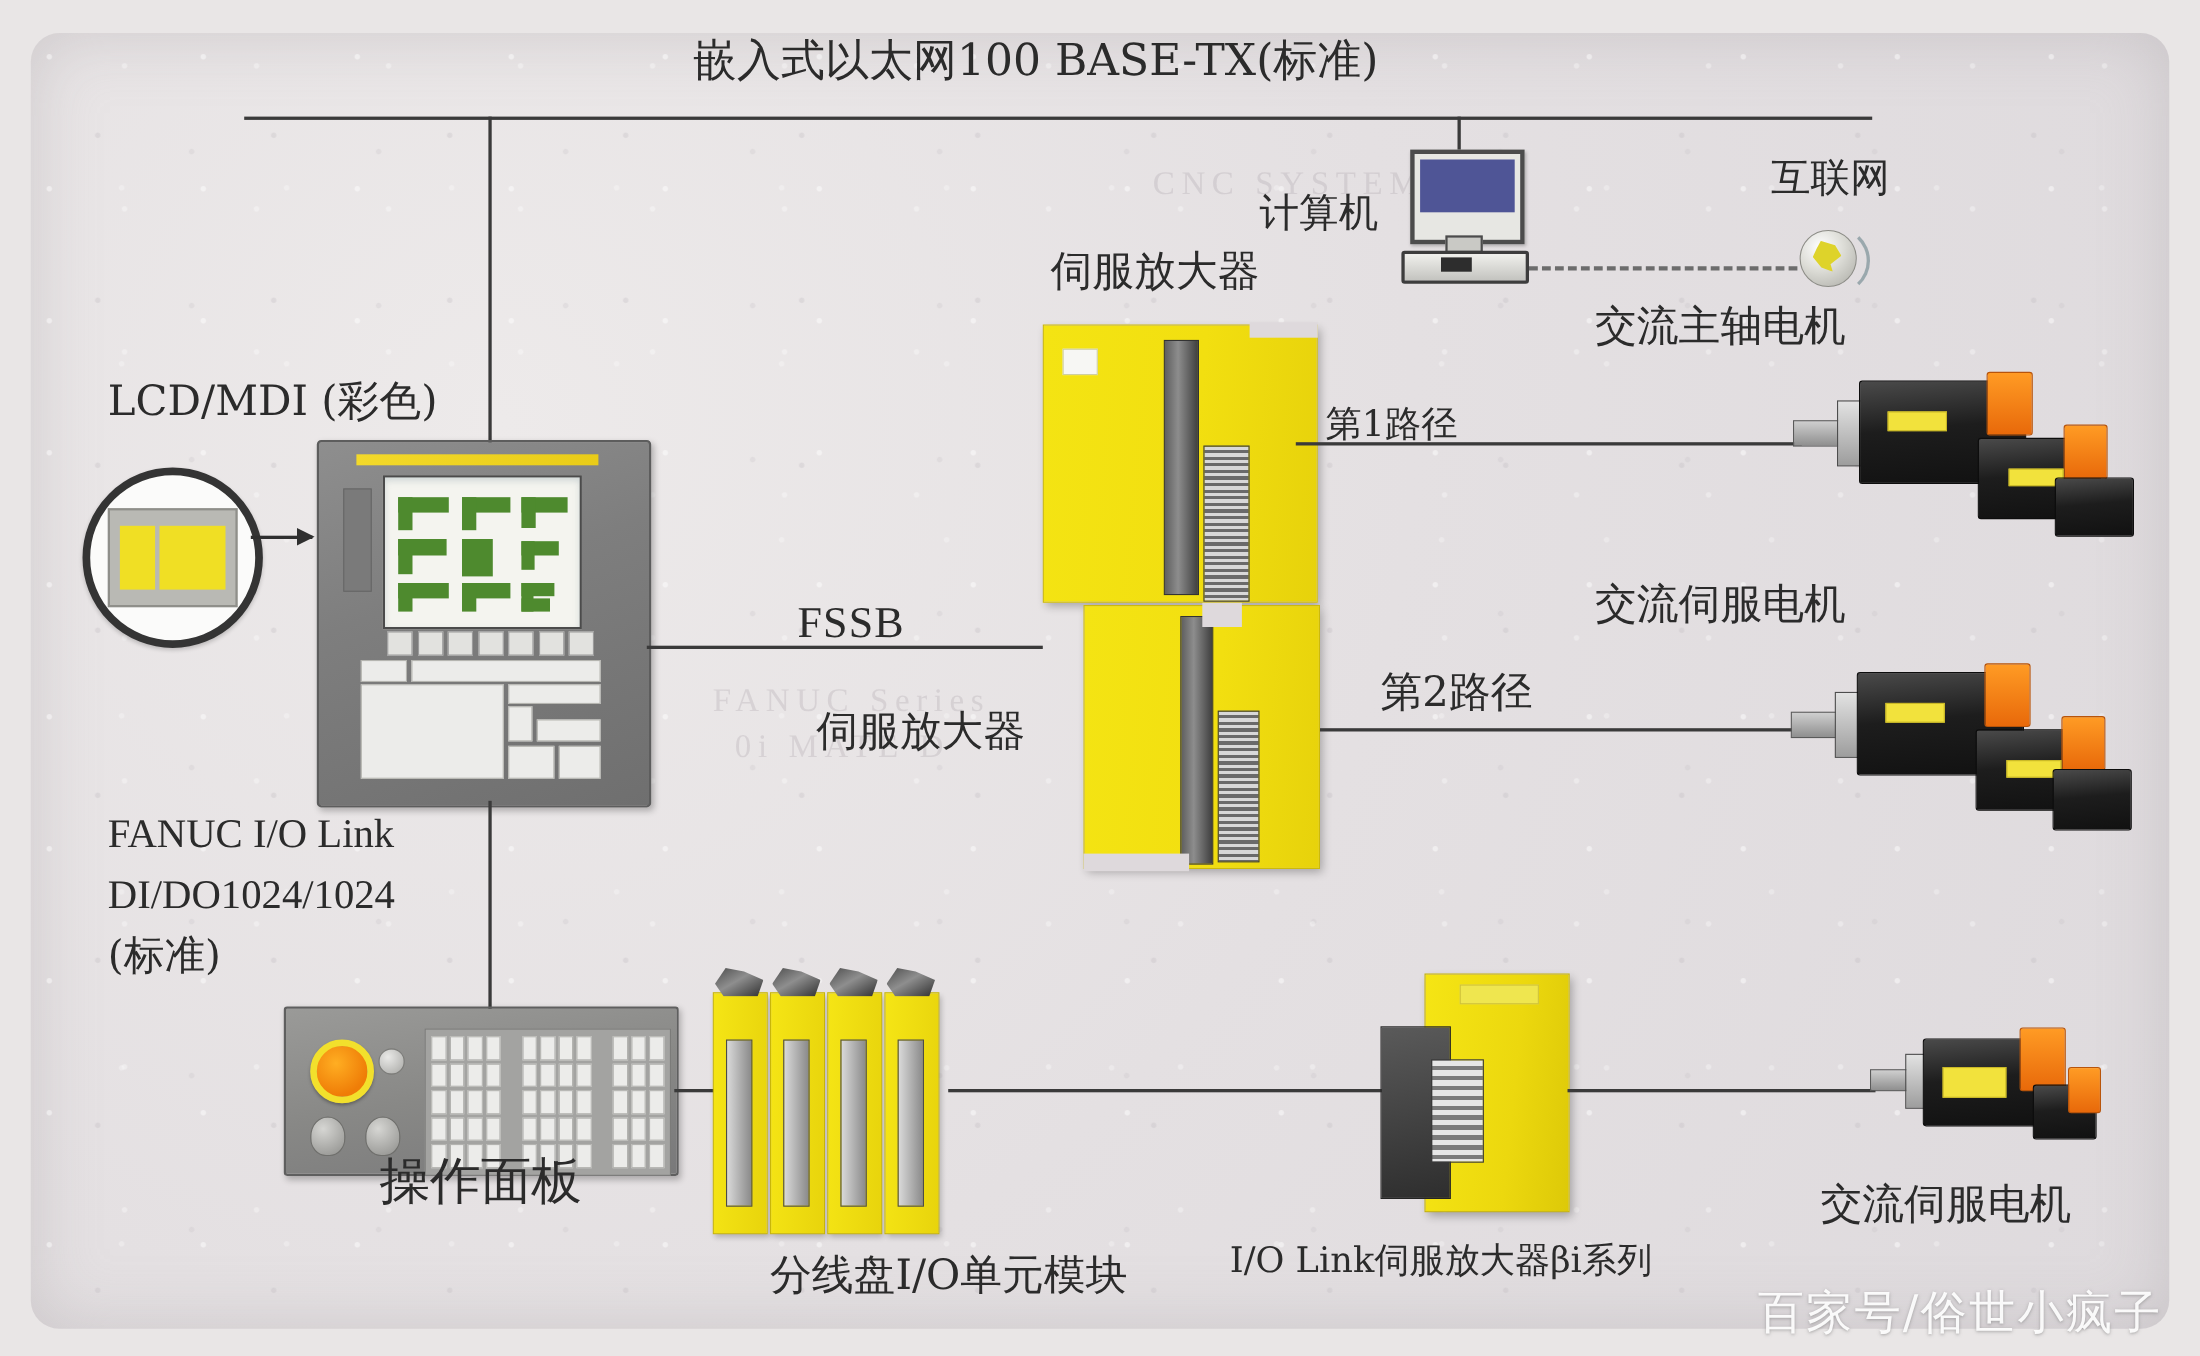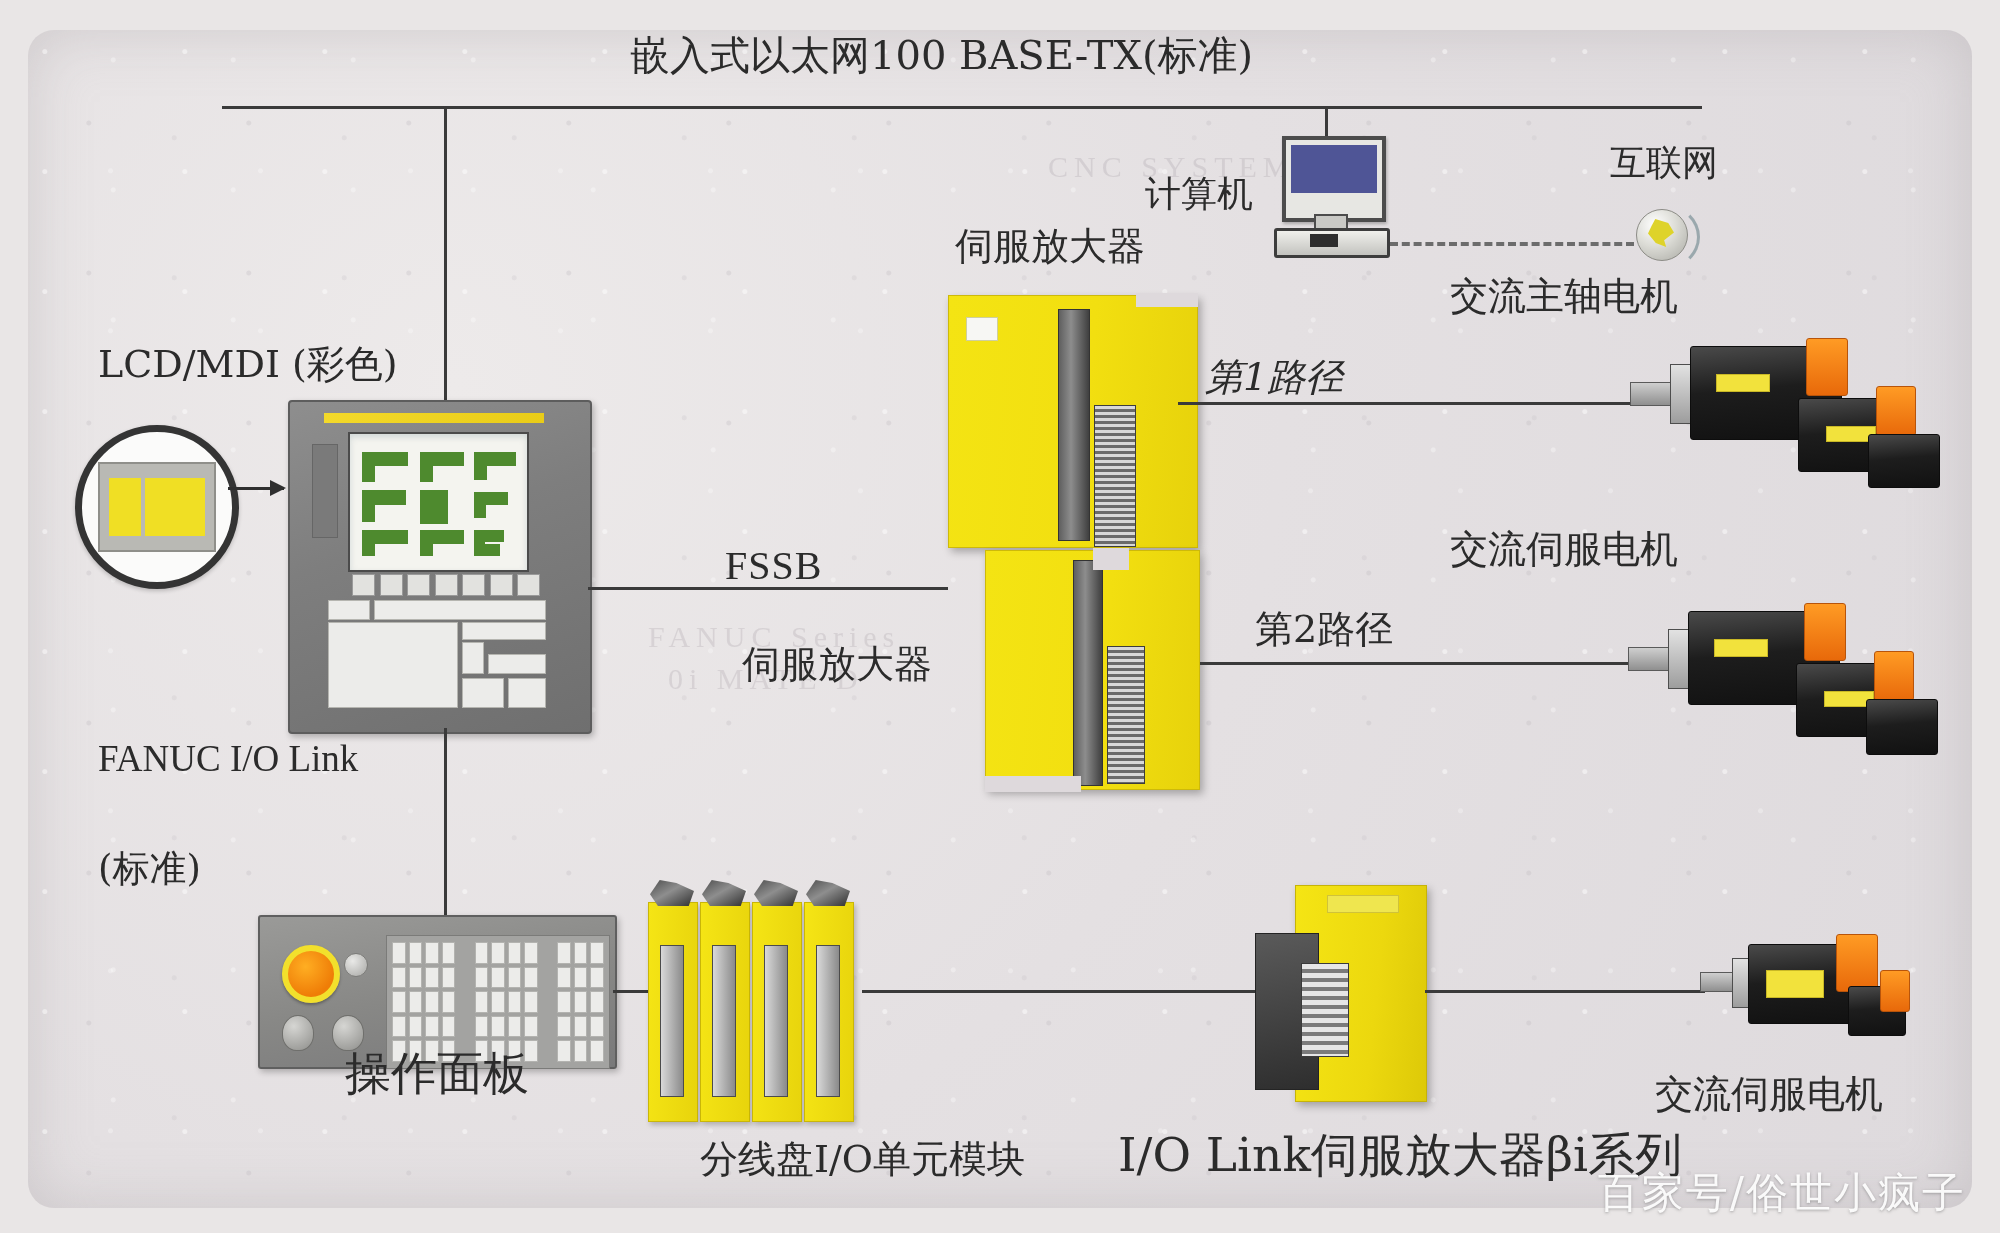--- a/index.html
+++ b/index.html
@@ -265,20 +265,21 @@
       <div class="blk" style="left:0;top:22px;width:128px;height:84px;"></div>
       <div class="blk" style="left:134px;top:22px;width:82px;height:16px;"></div>
       <div class="blk" style="left:134px;top:42px;width:20px;height:30px;"></div>
       <div class="blk" style="left:160px;top:54px;width:56px;height:18px;"></div>
       <div class="blk" style="left:134px;top:78px;width:40px;height:28px;"></div>
       <div class="blk" style="left:180px;top:78px;width:36px;height:28px;"></div>
     </div>
   </div>
 
   <div class="lbl" style="left:98px;top:735px;font-size:37px;">FANUC I/O Link</div>
+  <div class="lbl" style="left:98px;top:790px;font-size:37px;">DI/DO1024/1024</div>
   <div class="lbl cjk" style="left:98px;top:845px;font-size:37px;">(标准)</div>
 
   <div class="line vline" style="left:444px;top:728px;height:190px;"></div>
 
   <div class="oppanel">
     <div class="estop"></div>
     <div class="smallknob"></div>
     <div class="knob" style="left:22px;top:98px;"></div>
     <div class="knob" style="left:72px;top:98px;"></div>
     <div class="keymat">
@@ -371,21 +372,21 @@
 
   <div class="lbl cjk" style="left:742px;top:640px;font-size:38px;">伺服放大器</div>
   <div class="amp" style="left:985px;top:550px;width:215px;height:240px;">
     <div class="body"></div>
     <div class="conn" style="left:88px;top:10px;width:28px;height:224px;"></div>
     <div class="ribs" style="left:122px;top:96px;width:36px;height:136px;"></div>
     <div class="notch" style="left:108px;top:-2px;width:36px;height:22px;"></div>
     <div class="notch" style="left:0;top:226px;width:96px;height:16px;"></div>
   </div>
 
-  <div class="lbl cjk" style="left:1205px;top:353px;font-size:38px;font-style:italic;">第1路径</div>
+  <div class="lbl cjk" style="left:1205px;top:364px;font-size:33px;">第1路径</div>
   <div class="line hline" style="left:1178px;top:402px;width:460px;"></div>
 
   <div class="lbl cjk" style="left:1255px;top:605px;font-size:38px;">第2路径</div>
   <div class="line hline" style="left:1200px;top:662px;width:440px;"></div>
 
   <div class="lbl cjk" style="left:1450px;top:272px;font-size:38px;">交流主轴电机</div>
 
   <div class="motor" style="left:1630px;top:330px;width:330px;height:170px;">
     <div class="shaft" style="left:0;top:52px;width:44px;height:22px;"></div>
     <div class="flange" style="left:40px;top:34px;width:22px;height:58px;"></div>
@@ -433,21 +434,21 @@
   <div class="lbl cjk" style="left:700px;top:1135px;font-size:38px;">分线盘I/O单元模块</div>
 
   <div class="line hline" style="left:862px;top:990px;width:400px;"></div>
 
   <div class="bi">
     <div class="main"></div>
     <div class="cap"></div>
     <div class="front"></div>
     <div class="term"></div>
   </div>
-  <div class="lbl cjk" style="left:1118px;top:1125px;font-size:47px;">I/O Link伺服放大器βi系列</div>
+  <div class="lbl cjk" style="left:1118px;top:1125px;font-size:32px;">I/O Link伺服放大器βi系列</div>
 
   <div class="line hline" style="left:1425px;top:990px;width:280px;"></div>
 
   <div class="motor" style="left:1700px;top:930px;width:215px;height:128px;">
     <div class="shaft" style="left:0;top:42px;width:36px;height:18px;"></div>
     <div class="flange" style="left:32px;top:28px;width:18px;height:48px;"></div>
     <div class="can" style="left:48px;top:14px;width:112px;height:78px;"></div>
     <div class="yellowtag" style="left:66px;top:40px;width:56px;height:26px;"></div>
     <div class="orange" style="left:136px;top:4px;width:40px;height:56px;"></div>
     <div class="can" style="left:148px;top:56px;width:56px;height:48px;"></div>

